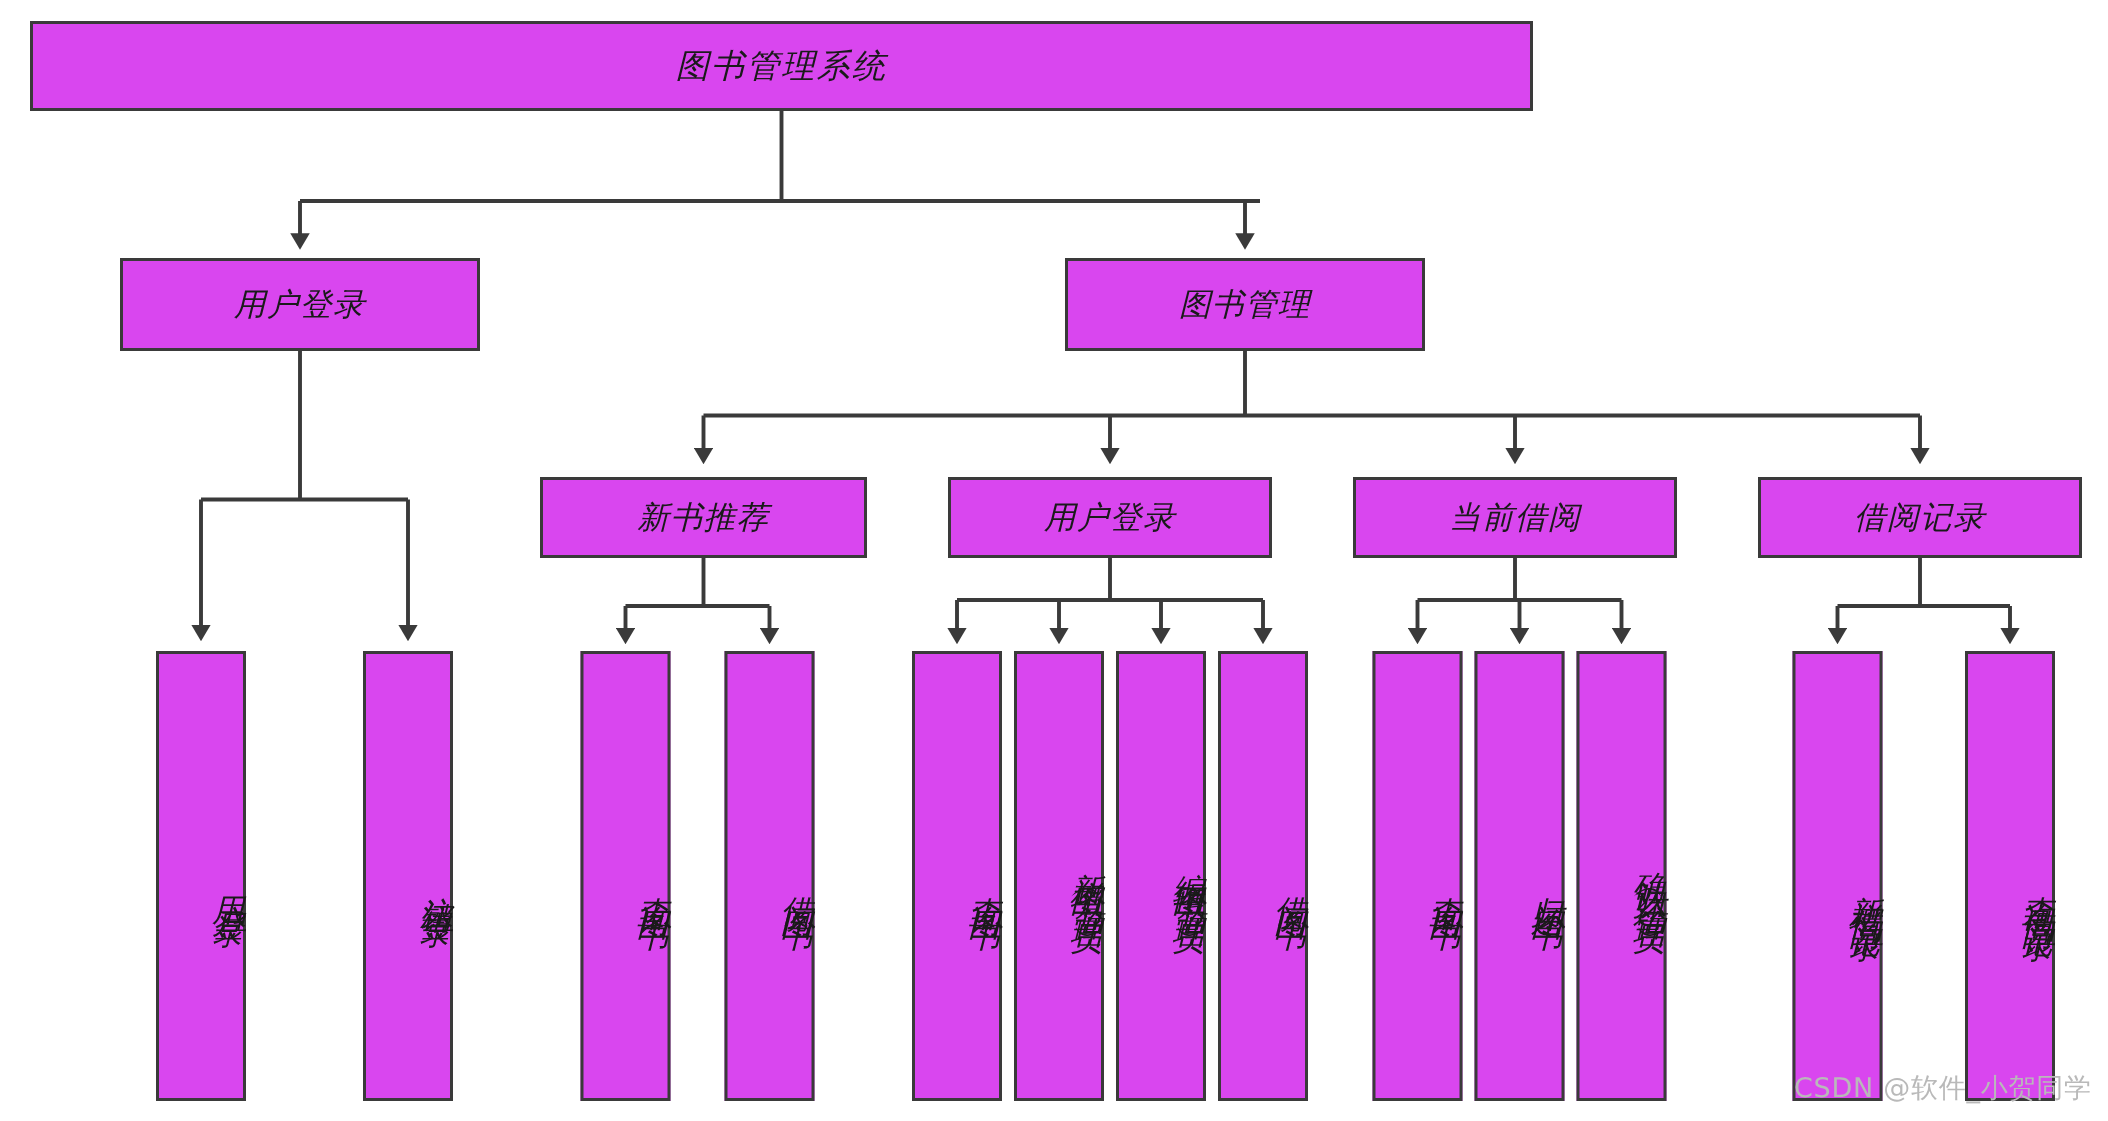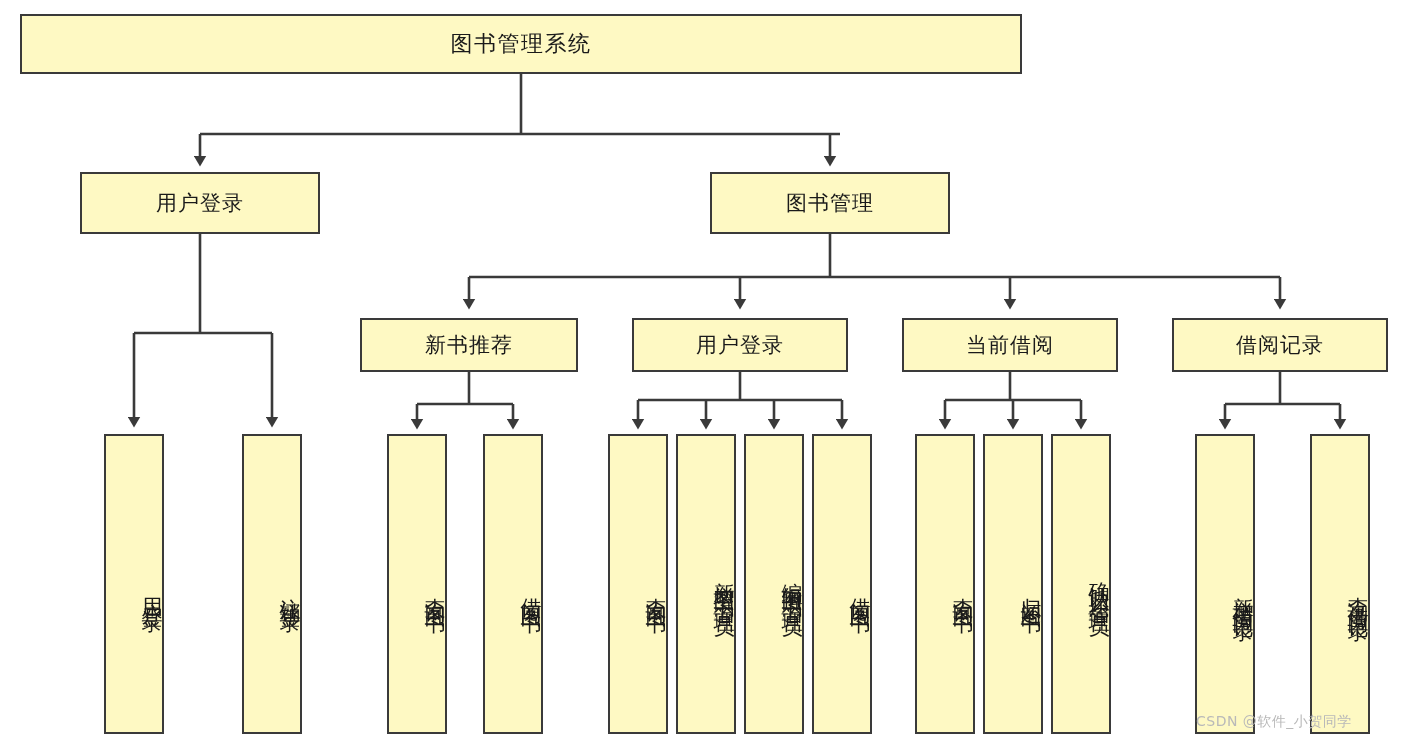--- a/index.html
+++ b/index.html
@@ -14,25 +14,26 @@
     position: relative;
     width: 1405px;
     height: 747px;
     background: #ffffff;
     overflow: hidden;
   }
   .node {
     position: absolute;
     box-sizing: border-box;
     border: 2.5px solid #3a3a3a;
-    background: #fef9c3;
+    background: #d946ef;
     display: flex;
     align-items: center;
     justify-content: center;
     color: #1a1a1a;
+    font-style: italic;
   }
   .node-h {
     font-size: 21px;
     letter-spacing: 1px;
   }
   .node-root {
     font-size: 22px;
     letter-spacing: 1.5px;
   }
   .node-leaf {
@@ -52,21 +53,21 @@
   svg.wires {
     position: absolute;
     left: 0;
     top: 0;
     width: 1405px;
     height: 747px;
     pointer-events: none;
   }
   .watermark {
     position: absolute;
-    font-size: 14px;
+    font-size: 18px;
     color: #b9b9b9;
     white-space: nowrap;
     letter-spacing: 0.5px;
   }
 </style>
 </head>
 <body>
 
 <div id="canvas">
 

